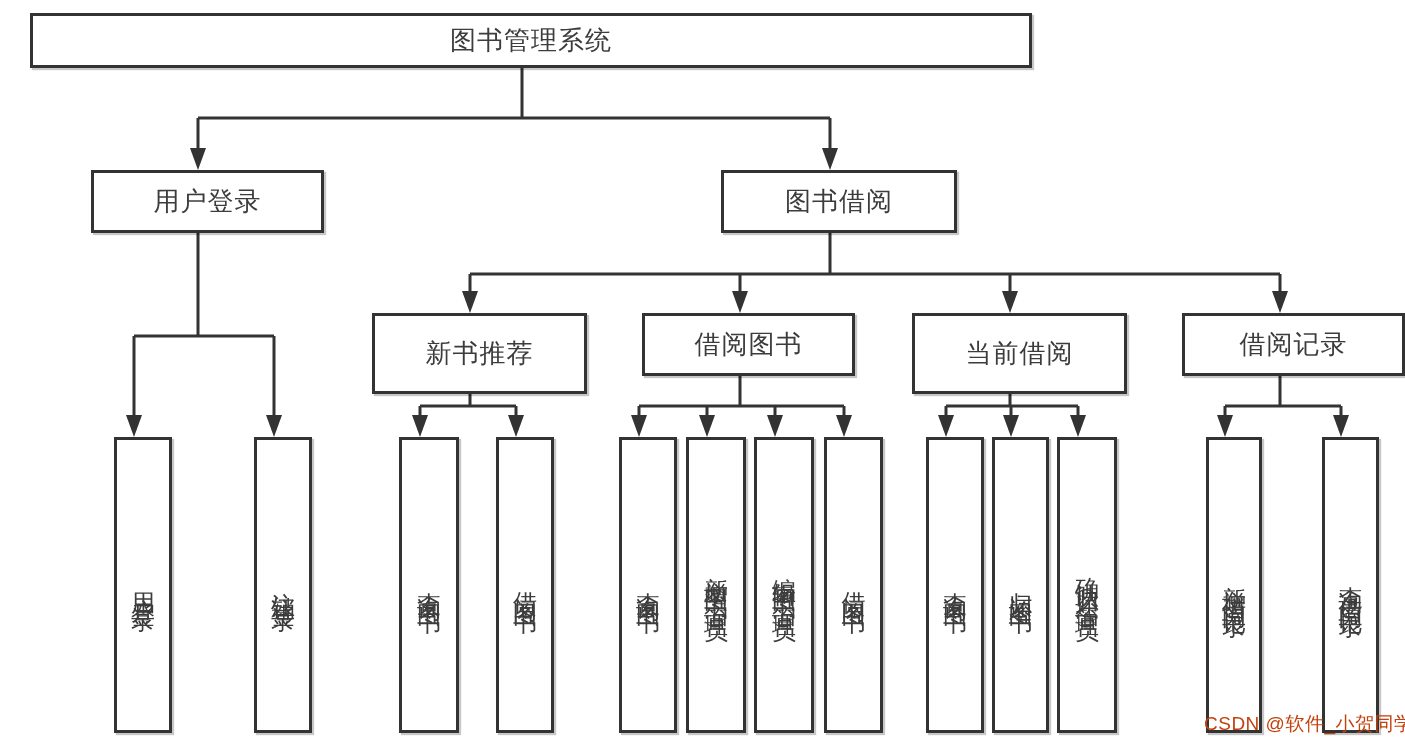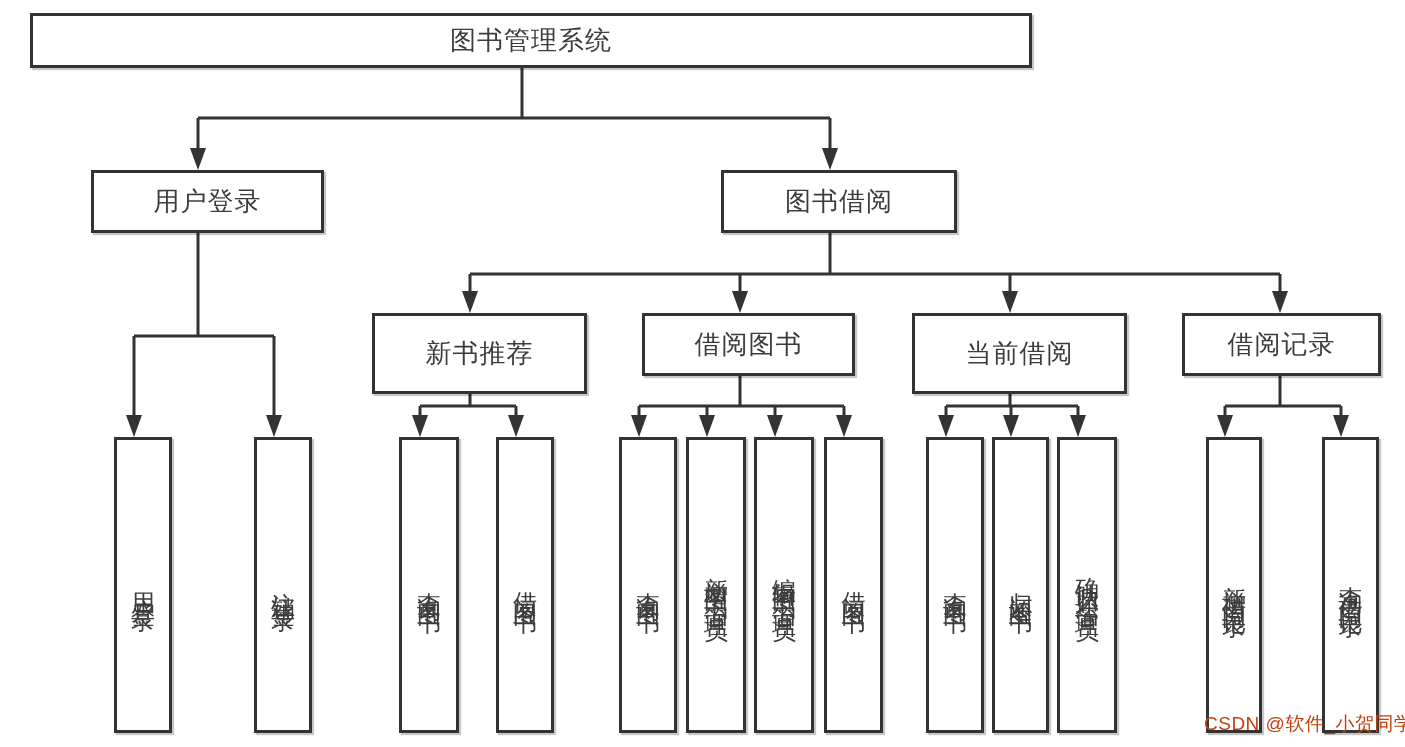--- a/index.html
+++ b/index.html
@@ -108,21 +108,21 @@
 
   <div class="node hnode" style="left:363px;top:313px;width:215px;height:81px;">
     <span>新书推荐</span>
   </div>
   <div class="node hnode" style="left:633px;top:313px;width:213px;height:63px;">
     <span>借阅图书</span>
   </div>
   <div class="node hnode" style="left:903px;top:313px;width:215px;height:81px;">
     <span>当前借阅</span>
   </div>
-  <div class="node hnode" style="left:1173px;top:313px;width:199px;height:63px;">
+  <div class="node hnode" style="left:1173px;top:313px;width:223px;height:63px;">
     <span>借阅记录</span>
   </div>
 
   <div class="node vnode" style="left:105px;top:437px;width:58px;height:296px;">
     <span>用户登录</span>
   </div>
   <div class="node vnode" style="left:245px;top:437px;width:58px;height:296px;">
     <span>注销登录</span>
   </div>
 

